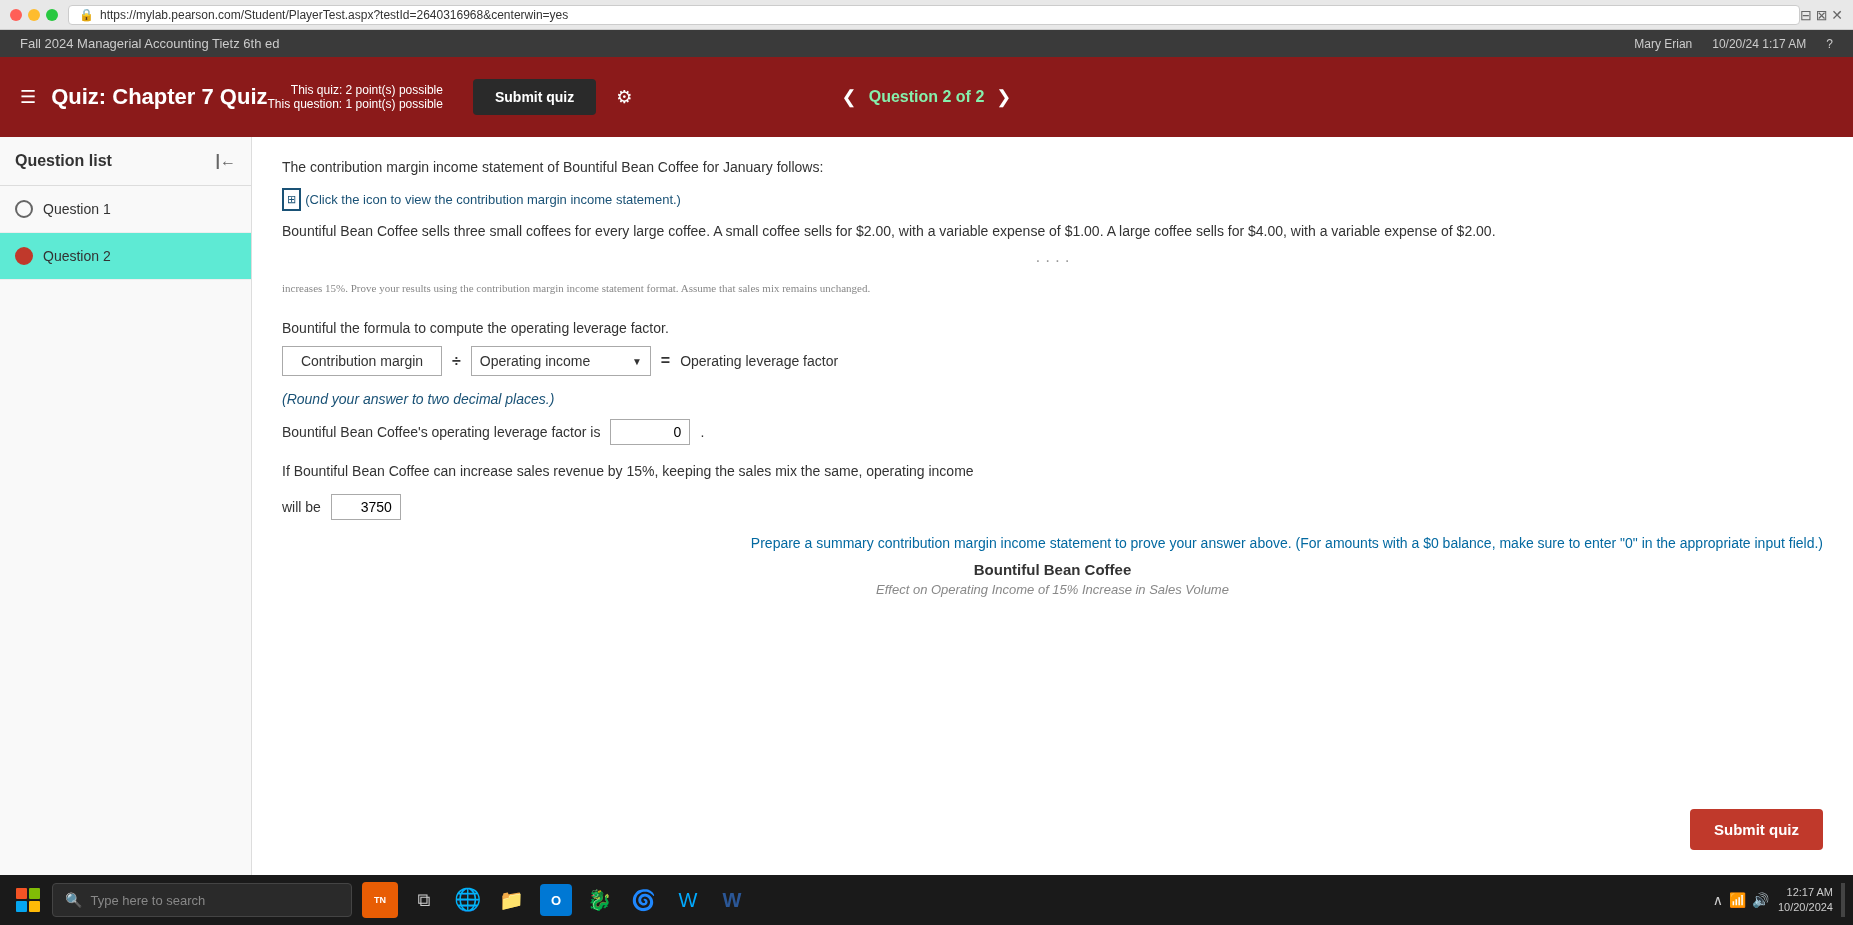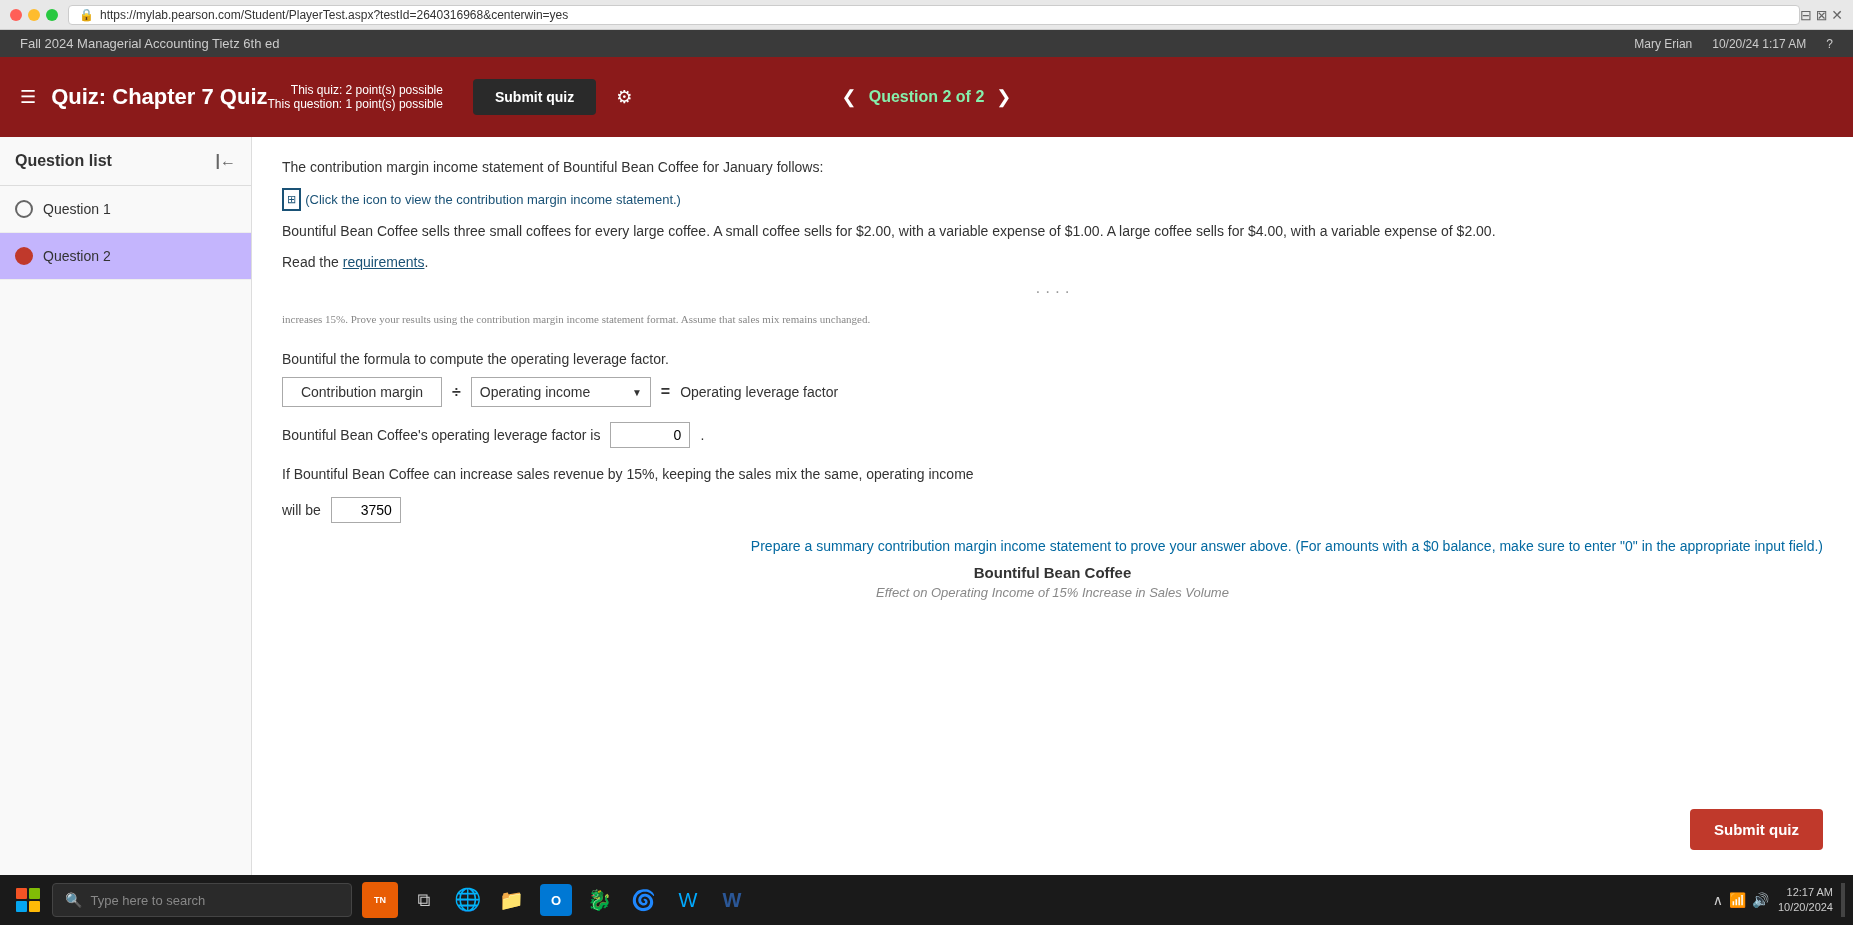--- a/index.html
+++ b/index.html
@@ -35,21 +35,21 @@
     .quiz-header-right-group { display: flex; align-items: center; gap: 10px; }
 
     
     .main-layout { display: flex; height: calc(925px - 30px - 30px - 80px); }
 
     
     .sidebar { width: 252px; background: #f9f9f9; border-right: 1px solid #ddd; padding: 0; }
     .sidebar-header { display: flex; align-items: center; justify-content: space-between; padding: 15px 15px; font-size: 16px; font-weight: bold; color: #333; border-bottom: 1px solid #ddd; }
     .collapse-icon { font-size: 16px; color: #666; cursor: pointer; }
     .sidebar-item { padding: 14px 15px; display: flex; align-items: center; gap: 10px; cursor: pointer; border-bottom: 1px solid #eee; }
-    .sidebar-item.active { background: #c4b5fd; }
+    .sidebar-item.active { background: #5eead4; }
     .sidebar-item-circle { width: 18px; height: 18px; border-radius: 50%; border: 2px solid #666; display: inline-block; flex-shrink: 0; }
     .sidebar-item-circle.active { background: #c0392b; border-color: #c0392b; }
     .sidebar-item-label { font-size: 14px; color: #333; }
     .sidebar-item.active .sidebar-item-label { color: #333; font-weight: normal; }
 
     
     .content-area { flex: 1; overflow-y: auto; padding: 20px 30px; background: white; }
     .question-text { font-size: 14px; color: #333; line-height: 1.5; margin-bottom: 10px; }
     .question-text a { color: #1a5276; text-decoration: underline; }
     .table-icon { display: inline-flex; align-items: center; gap: 4px; color: #1a5276; cursor: pointer; font-size: 13px; }
@@ -179,43 +179,40 @@
       <p class="question-text">
         <span>The contribution margin income statement of Bountiful Bean Coffee for January follows:</span>
       </p>
       <p class="question-text">
         <span class="table-icon">
           <span class="table-icon-symbol">⊞</span>
           <span>(Click the icon to view the contribution margin income statement.)</span>
         </span>
       </p>
       <p class="question-text">Bountiful Bean Coffee sells three small coffees for every large coffee. A small coffee sells for $2.00, with a variable expense of $1.00. A large coffee sells for $4.00, with a variable expense of $2.00.</p>
-      <p class="question-text">
-        <span>Read the</span>
-        <a href="#">requirements</a>.
-      </p>
 
       <div class="divider-dots">· · · ·</div>
 
       <p class="question-text" style="color:#888; font-size:11px; margin-bottom:24px;font-family:Liberation Serif, serif;">increases 15%. Prove your results using the contribution margin income statement format. Assume that sales mix remains unchanged.</p>
 
       <div class="formula-section">
         <p class="formula-label">Bountiful the formula to compute the operating leverage factor.</p>
         <div class="formula-row">
           <div class="formula-box">Contribution margin</div>
           <span class="formula-operator">÷</span>
           <div class="formula-dropdown">
             <span>Operating income</span>
             <span class="formula-dropdown-arrow">▼</span>
           </div>
           <span class="formula-operator">=</span>
           <span class="formula-result">Operating leverage factor</span>
         </div>
       </div>
 
+      <p class="round-note">(Round your answer to two decimal places.)</p>
 
       <div class="answer-row">
         <span>Bountiful Bean Coffee's operating leverage factor is</span>
         <input class="answer-input" type="text" value="0" style="">
         <span>.</span>
       </div>
 
       <div class="income-section">
         <p>If Bountiful Bean Coffee can increase sales revenue by 15%, keeping the sales mix the same, operating income</p>
         <div class="answer-row">

